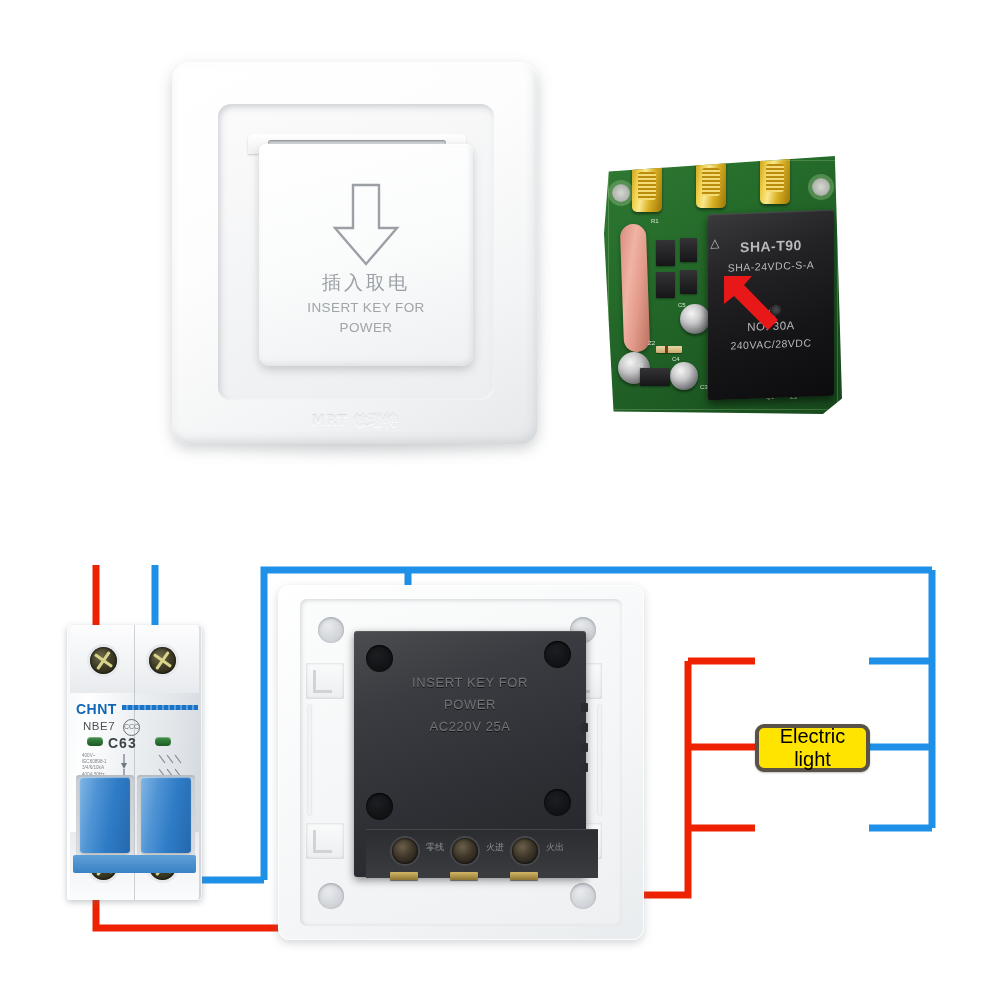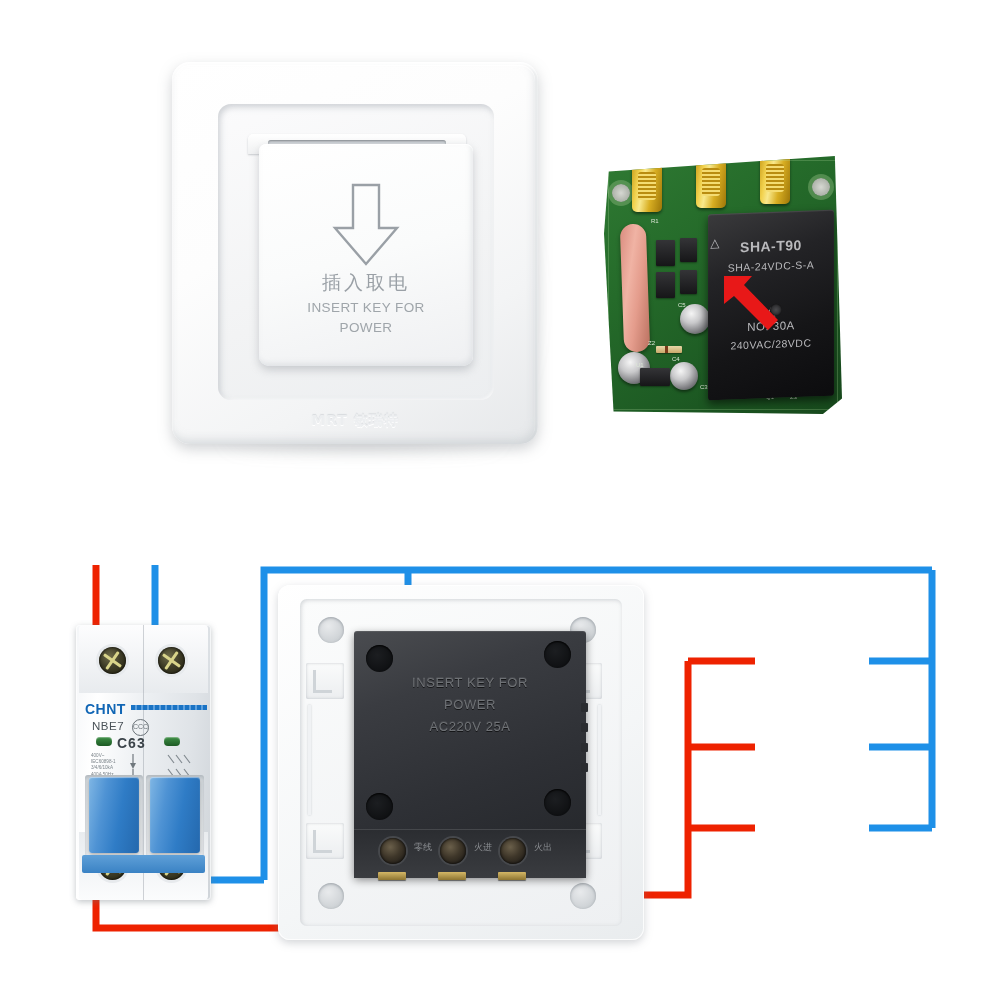--- a/index.html
+++ b/index.html
@@ -78,21 +78,21 @@
   .resbrn{position:absolute;height:7px;border-radius:1px;
       background:linear-gradient(#e8d7a8,#c9a96a);box-shadow:0 1px 1px rgba(0,0,0,.35);}
   .resbrn:after{content:"";position:absolute;left:35%;top:0;width:3px;height:7px;background:#7a3a1a;}
   .silk{position:absolute;color:#dbe6d6;font-size:6px;font-family:"Liberation Sans",sans-serif;}
 
   
   .diagram{position:absolute;left:0;top:540px;width:1001px;height:440px;}
   svg.wires{position:absolute;left:0;top:0;width:1001px;height:440px;overflow:visible;}
 
   
-  .breaker{position:absolute;left:76px;top:625px;width:135px;height:275px;padding-left:28px;}
+  .breaker{position:absolute;left:67px;top:625px;width:135px;height:275px;padding-left:28px;}
   .br-body{position:absolute;left:0;top:0;width:135px;height:275px;border-radius:4px;
       background:linear-gradient(96deg,#f4f6f8 0%,#ffffff 18%,#eceff2 48%,#dfe3e7 78%,#cfd4d9 100%);
       box-shadow:0 2px 6px rgba(110,118,126,.42), inset 0 0 0 1px rgba(255,255,255,.7);}
   .br-split{position:absolute;left:67px;top:0;width:1px;height:275px;background:rgba(150,158,166,.45);}
   .br-topblk{position:absolute;left:3px;top:0;width:129px;height:68px;border-radius:4px 4px 0 0;
       background:linear-gradient(#fdfdfe,#e8ebee);}
   .br-botblk{position:absolute;left:3px;top:207px;width:129px;height:68px;border-radius:0 0 4px 4px;
       background:linear-gradient(#e9ecef,#fbfcfd);}
   .br-screw{position:absolute;width:27px;height:27px;border-radius:50%;
       background:radial-gradient(circle at 40% 35%,#6e6a48 0%,#3f3d28 45%,#24230f 100%);
@@ -138,21 +138,21 @@
   .pd-rib{position:absolute;background:#f0f2f4;box-shadow:0 0 2px rgba(160,168,175,.6);}
   .pd-oval{position:absolute;left:140px;top:216px;width:30px;height:40px;border-radius:50%;
       background:radial-gradient(circle at 40% 35%,#e6e9eb,#c6cbcf);box-shadow:inset 0 1px 3px rgba(110,118,126,.55);}
   .blackmod{position:absolute;left:76px;top:46px;width:232px;height:246px;border-radius:3px;
       background:linear-gradient(160deg,#4a4c50 0%,#3a3c41 25%,#2e3035 60%,#232529 100%);
       box-shadow:0 3px 8px rgba(0,0,0,.45), inset 0 1px 1px rgba(255,255,255,.1);}
   .bm-txt{position:absolute;left:0;right:0;text-align:center;color:#6e7175;
       font-size:13px;letter-spacing:.6px;text-shadow:0 1px 0 rgba(0,0,0,.6),0 -1px 0 rgba(255,255,255,.08);}
   .bm-hole{position:absolute;width:27px;height:27px;border-radius:50%;
       background:radial-gradient(circle at 42% 38%,#1c1e21,#0a0b0d);box-shadow:inset 0 1px 2px #000;}
-  .bm-termrow{position:absolute;left:0;top:198px;width:232px;height:48px;
+  .bm-termrow{position:absolute;left:12px;top:198px;width:232px;height:48px;
       background:linear-gradient(#2b2d31,#3a3c40);border-top:1px solid rgba(255,255,255,.06);}
   .bm-term{position:absolute;top:8px;width:26px;height:26px;border-radius:50%;
       background:radial-gradient(circle at 40% 35%,#6a5f4a 0%,#3e3629 45%,#171512 100%);
       box-shadow:inset 0 0 3px #000,0 0 0 2px #46484c;}
   .bm-cnlab{position:absolute;top:12px;color:#8b8e92;font-size:9px;line-height:10px;text-align:center;width:22px;
       font-family:"DejaVu Sans",sans-serif;}
   .bm-pin{position:absolute;top:42px;width:28px;height:8px;border-radius:1px;
       background:linear-gradient(#d4b766,#8d7431);box-shadow:0 1px 1px rgba(0,0,0,.5);}
   .bm-notch{position:absolute;right:-2px;width:7px;height:9px;background:#2a2c30;border-radius:1px;}
 
@@ -346,15 +346,18 @@
           <div class="bm-cnlab" style="left:118px;">火进</div>
           <div class="bm-term" style="left:146px;"></div>
           <div class="bm-cnlab" style="left:178px;">火出</div>
           <div class="bm-pin" style="left:24px;"></div>
           <div class="bm-pin" style="left:84px;"></div>
           <div class="bm-pin" style="left:144px;"></div>
         </div>
       </div>
     </div>
 
+    <div class="loadbox" style="left:755px;top:184px;height:48px;">
+      <span>Electric light</span>
+    </div>
   </div>
 
 </div>
 
 </body></html>

